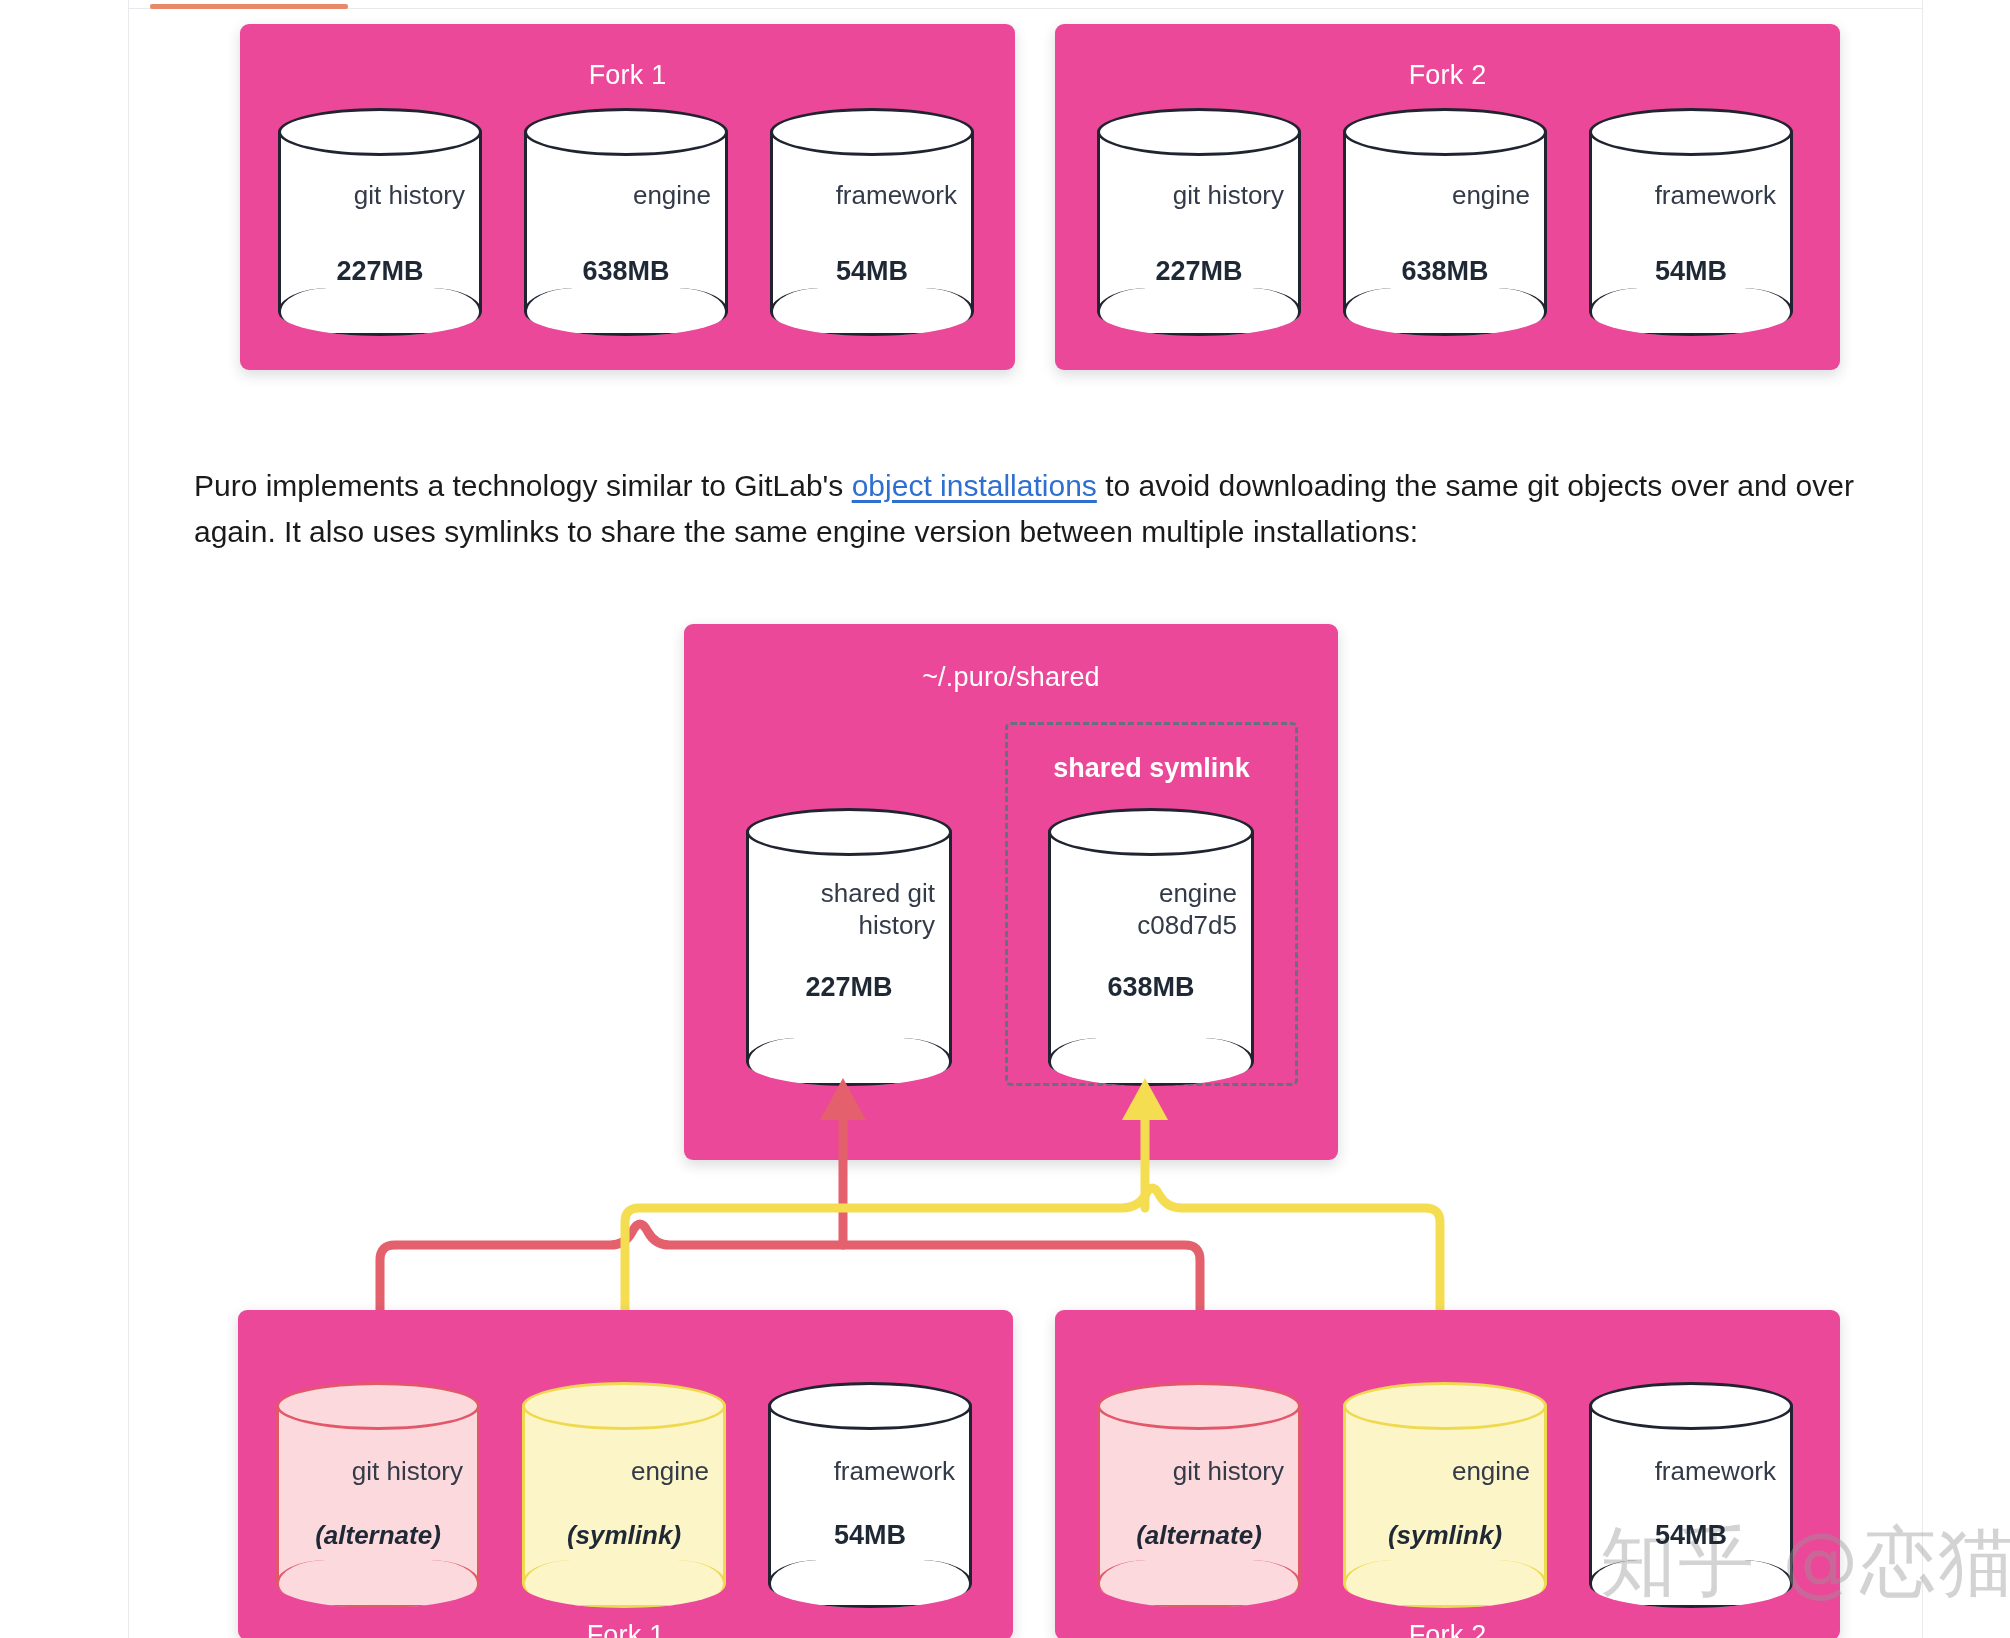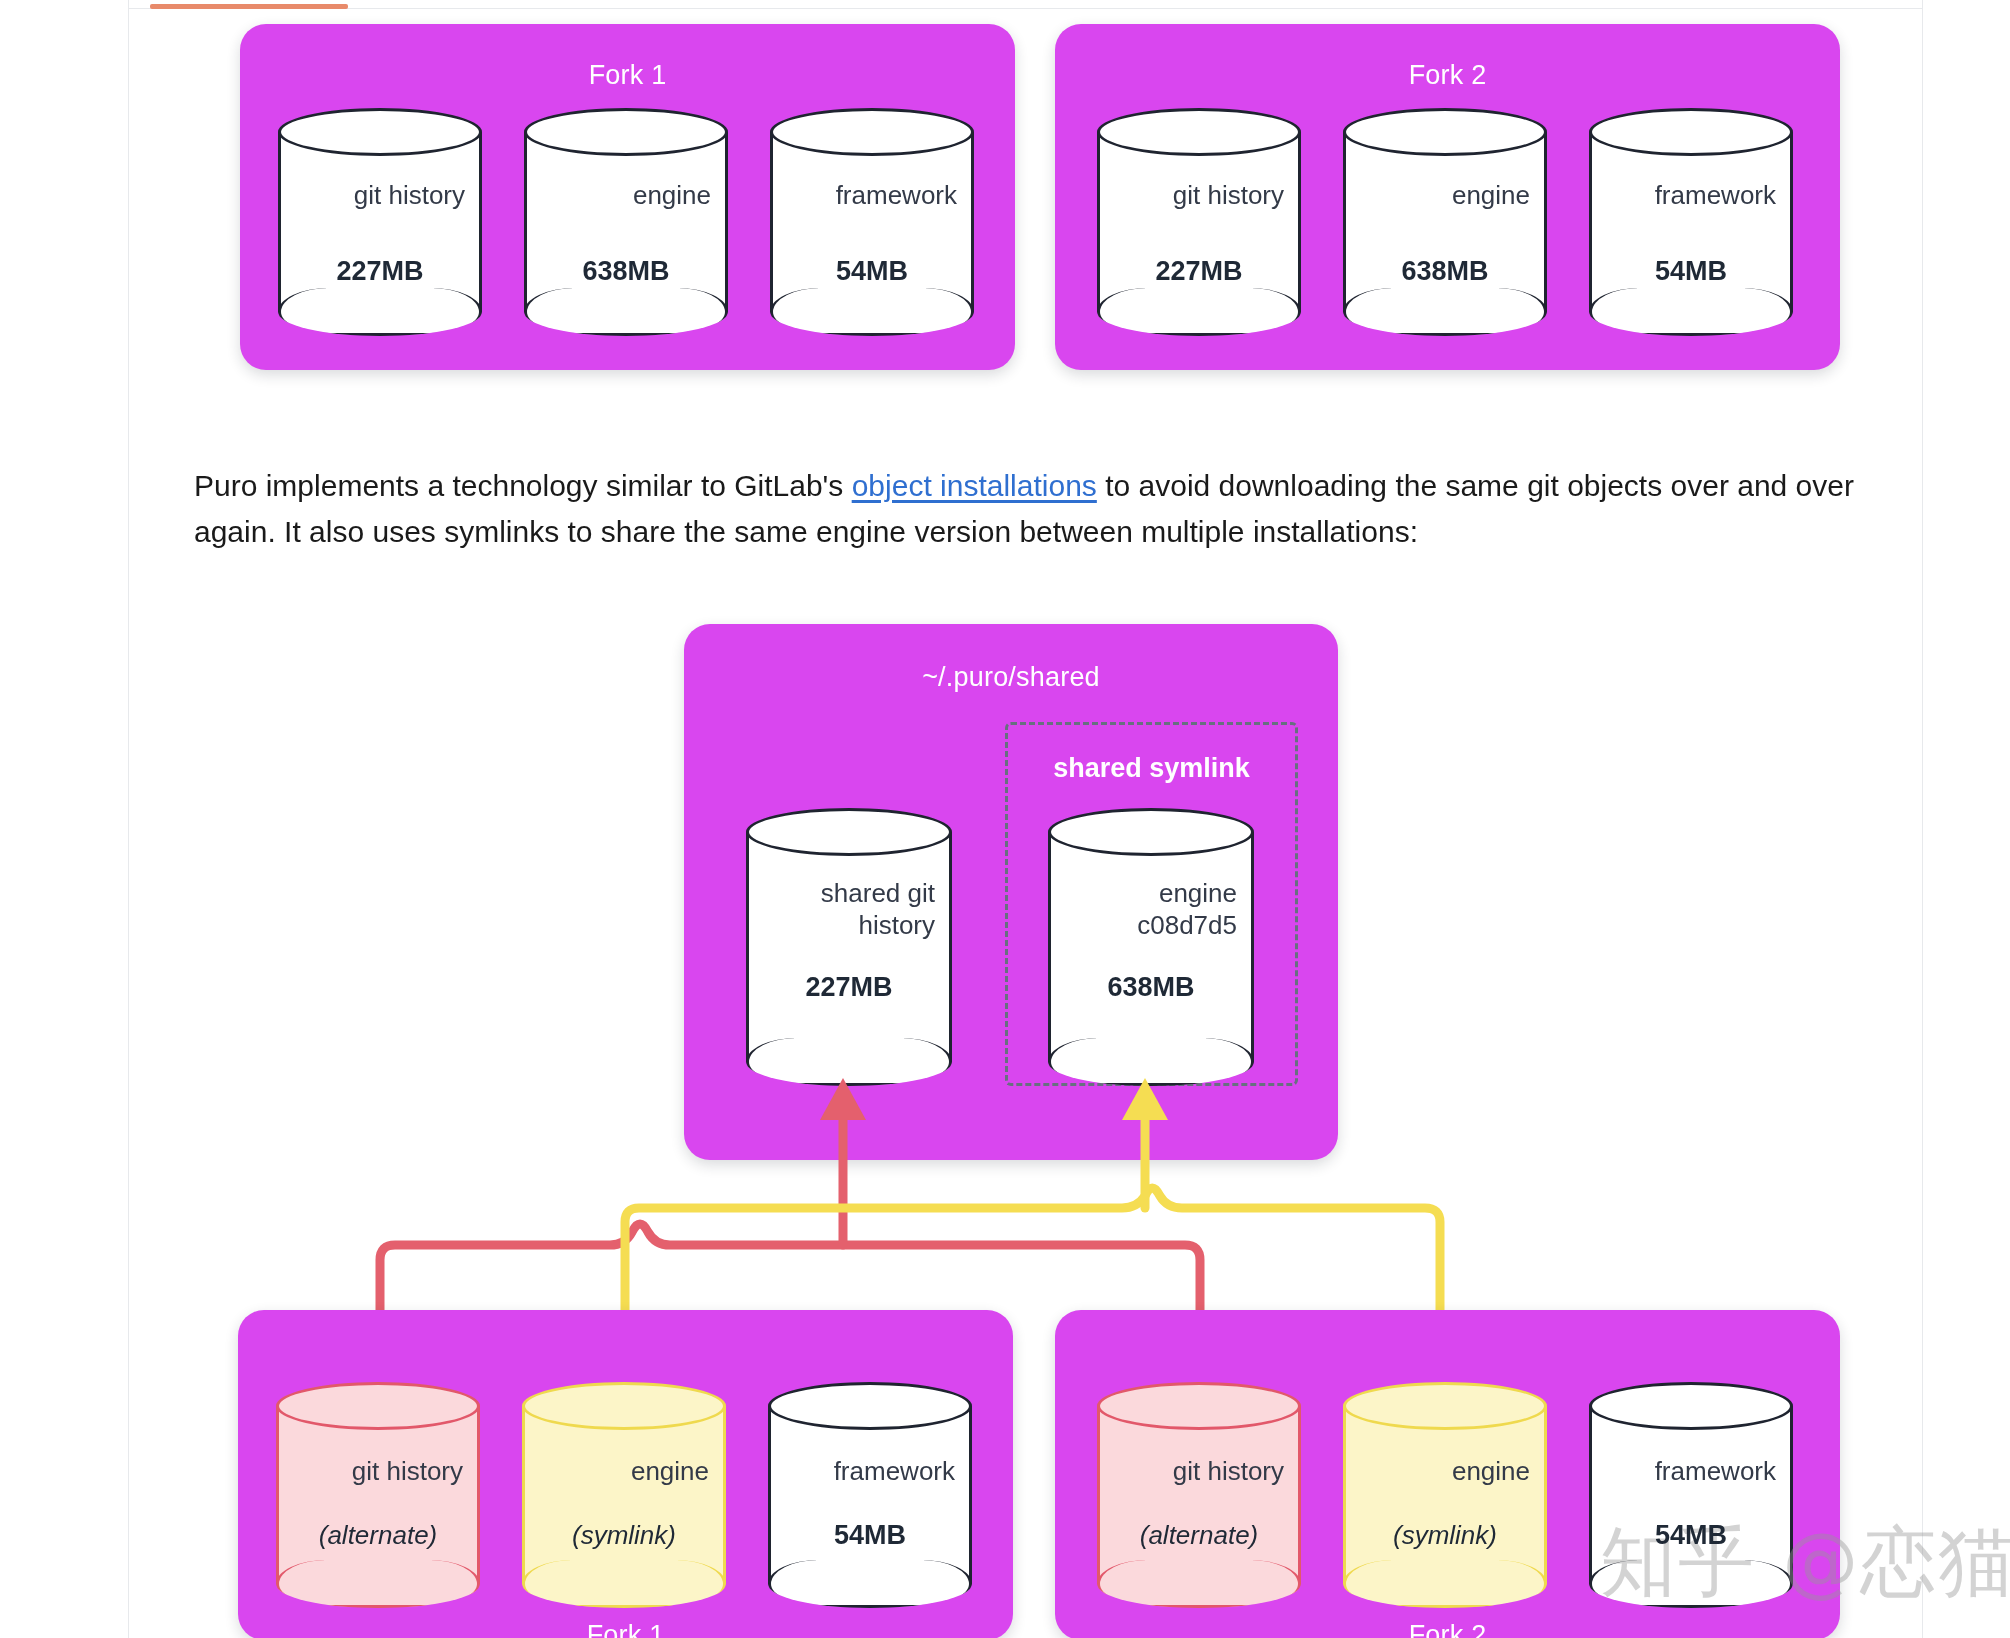--- a/index.html
+++ b/index.html
@@ -13,21 +13,21 @@
 
   
   .rule-top{ position:absolute; left:128px; top:8px; width:1794px; height:1px; background:#e7e9ec; }
   .rule-left{ position:absolute; left:128px; top:0; width:1px; height:1638px; background:#e7e9ec; }
   .rule-right{ position:absolute; left:1922px; top:0; width:1px; height:1638px; background:#e7e9ec; }
   .progress-track{ position:absolute; left:128px; top:4px; width:1794px; height:5px; background:transparent; }
   .progress-fill{ position:absolute; left:150px; top:4px; width:198px; height:5px; background:#e88a6a; border-radius:2px; }
 
   
   .panel{
-    position:absolute; background:#d946ef; border-radius:26px;
+    position:absolute; background:#ec4899; border-radius:9px;
     box-shadow:0 5px 14px rgba(25,30,45,.16);
   }
   .panel-title{
     position:absolute; left:0; right:0; text-align:center;
     color:#ffffff; font-size:27px; letter-spacing:.2px;
   }
   .dashed-box{
     position:absolute; border:3px dashed #67707f; border-radius:6px;
   }
   .dashed-title{
@@ -52,21 +52,21 @@
     background:#ffffff; border:3px solid #1f2430; border-radius:50%;
   }
   .cyl .label{
     position:absolute; left:0; right:17px; text-align:right;
     color:#333a48; font-size:26px; line-height:1.20; z-index:3;
   }
   .cyl .value{
     position:absolute; left:0; right:0; text-align:center;
     color:#1f2936; font-size:27px; font-weight:700; z-index:3;
   }
-  .cyl .value.ital{ font-weight:400; font-style:italic; font-size:26px; }
+  .cyl .value.ital{ font-weight:700; font-style:italic; font-size:26px; }
 
   
   .cyl.pink .body{ background:#fbd9dc; border-left-color:#e2586a; border-right-color:#e2586a; }
   .cyl.pink .bot { background:#fbd9dc; border-color:#e2586a; border-top:none; }
   .cyl.pink .top { background:#fbd9dc; border-color:#e2586a; }
   
   .cyl.yellow .body{ background:#fcf5c8; border-left-color:#efd94e; border-right-color:#efd94e; }
   .cyl.yellow .bot { background:#fcf5c8; border-color:#efd94e; border-top:none; }
   .cyl.yellow .top { background:#fcf5c8; border-color:#efd94e; }
 

